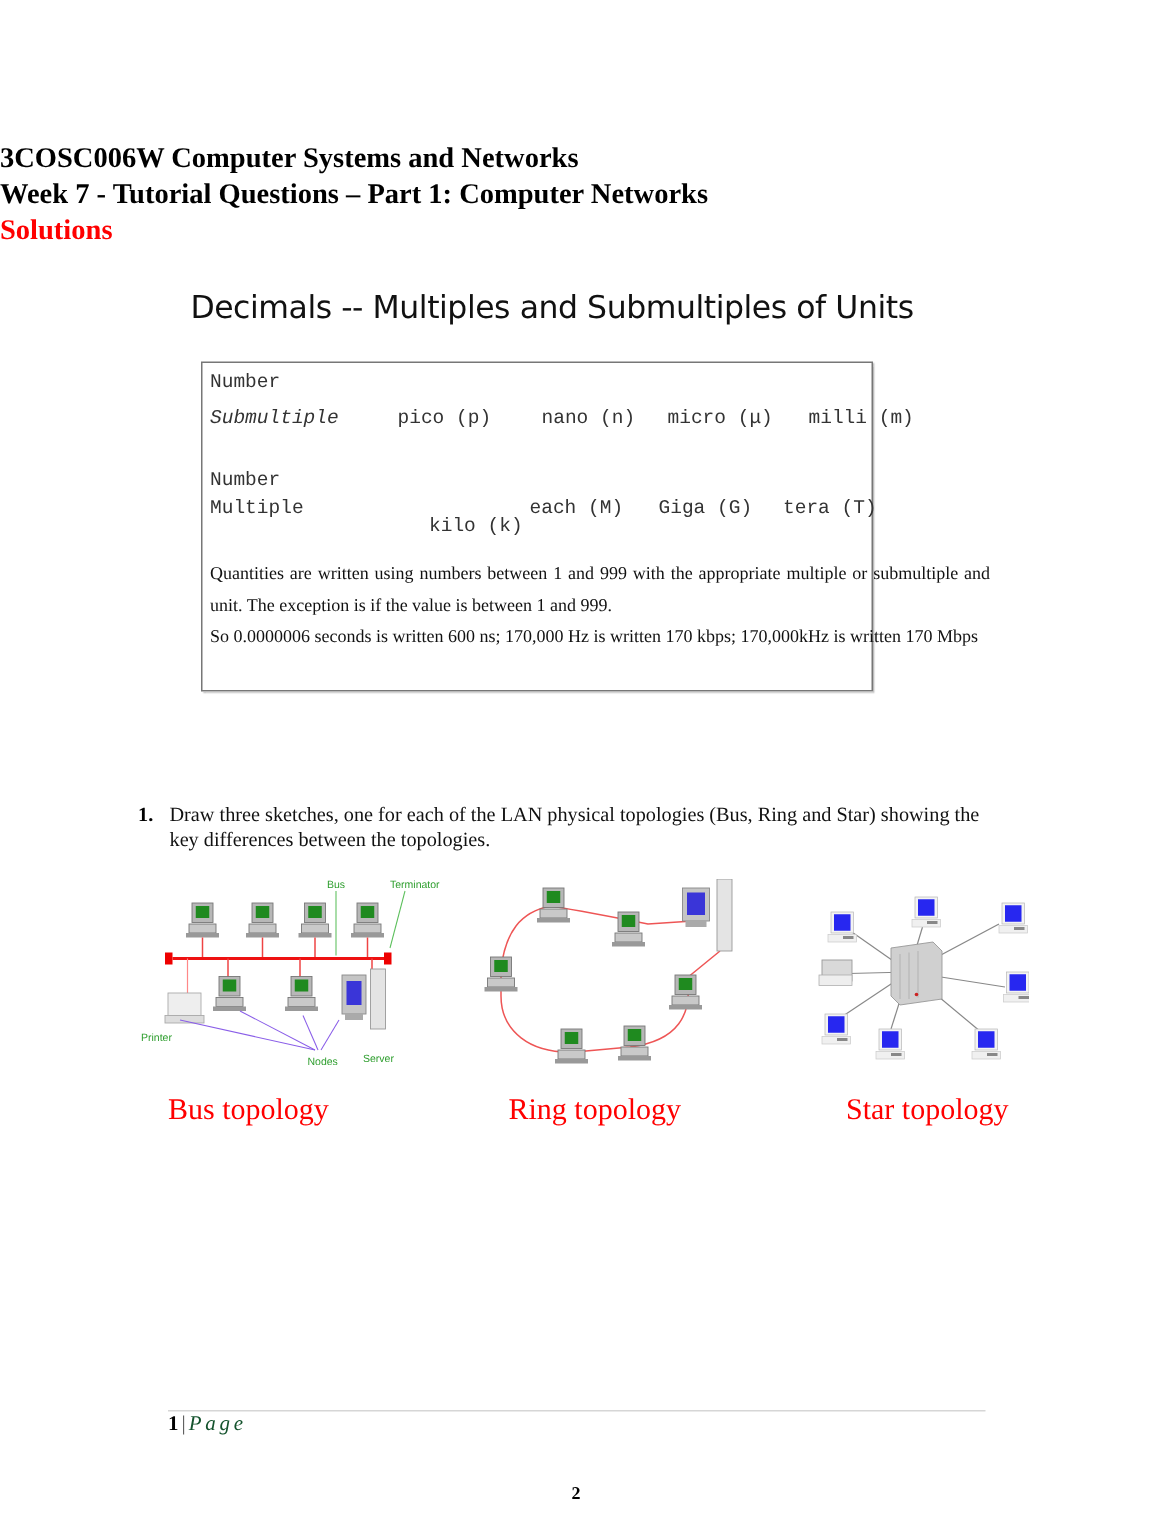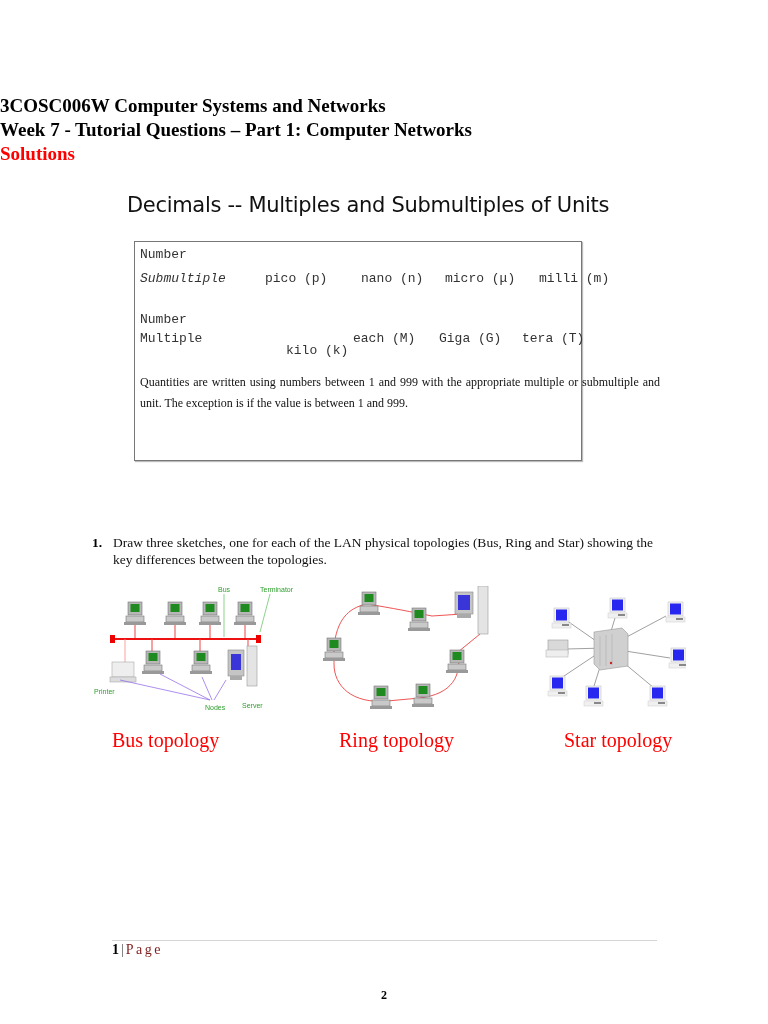--- a/index.html
+++ b/index.html
@@ -12,21 +12,21 @@
   .mono sup { font-size: 8px; position: relative; top: -1px; vertical-align: super; line-height: 0; }
   .box-para { position: absolute; left: 5px; width: 520px; font-family: "Liberation Serif", serif; font-size: 12px; line-height: 21px; color: #111; text-align: justify; }
   .q-number { position: absolute; left: 92px; top: 535px; font-weight: bold; font-size: 13.5px; font-family: "Liberation Serif", serif; }
   .q-text { position: absolute; left: 113px; top: 534px; width: 560px; font-size: 13.5px; line-height: 17px; font-family: "Liberation Serif", serif; color: #111; }
   .diagram { position: absolute; }
   .caption { position: absolute; top: 729px; color: #ff0000; font-size: 20px; font-family: "Liberation Serif", serif; }
   .footer-rule { position: absolute; left: 112px; top: 940px; width: 545px; height: 1px; background: #d6d6d6; }
   .footer-page { position: absolute; left: 112px; top: 942px; font-size: 14px; font-family: "Liberation Serif", serif; }
   .footer-page .num { font-weight: bold; color: #000; }
   .footer-page .sep { color: #555; margin: 0 2px; }
-  .footer-page .word { color: #7f1d1d; letter-spacing: 2.5px; }
+  .footer-page .word { color: #14532d; letter-spacing: 2.5px; font-style: italic; }
   .page-number { position: absolute; left: 0; width: 768px; text-align: center; top: 988px; font-weight: bold; font-size: 12px; font-family: "Liberation Serif", serif; }
   .svg-label { font-family: "Liberation Sans", sans-serif; font-size: 7px; fill: #2e9e2e; }
 </style>
 </head>
 <body>
 
 <div class="title-line" style="top:95px;">3COSC006W Computer Systems and Networks</div>
 <div class="title-line" style="top:119px;">Week 7 - Tutorial Questions – Part 1: Computer Networks</div>
 <div class="title-line title-red" style="top:143px;">Solutions</div>
 
@@ -44,20 +44,21 @@
 
   <div class="mono" style="left:5px; top:70px;">Number</div>
 
   <div class="mono" style="left:5px; top:89px;">Multiple</div>
   <div class="mono" style="left:130px; top:101px;margin-left:21px;">kilo (k)</div>
   <div class="mono" style="left:218px; top:89px;">each (M)</div>
   <div class="mono" style="left:304px; top:89px;">Giga (G)</div>
   <div class="mono" style="left:387px; top:89px;">tera (T)</div>
 
   <div class="box-para" style="top:130px;">Quantities are written using numbers between 1 and 999 with the appropriate multiple or submultiple and unit. The exception is if the value is between 1 and 999.</div>
+  <div class="box-para" style="top:172px; text-align: justify;">So 0.0000006 seconds is written 600 ns; 170,000 Hz is written 170 kbps; 170,000kHz is written 170 Mbps</div>
 </div>
 
 <div class="q-number">1.</div>
 <div class="q-text">Draw three sketches, one for each of the LAN physical topologies (Bus, Ring and Star) showing the key differences between the topologies.</div>
 
 <div class="diagram" style="left:90px; top:580px; width:210px; height:138px;">
   <svg width="210" height="138" viewBox="0 0 210 138" xmlns="http://www.w3.org/2000/svg">
     <defs>
       <g id="pc-green">
         <rect x="0" y="0" width="14" height="13" fill="#b7b7b7" stroke="#777" stroke-width="0.6"></rect>

